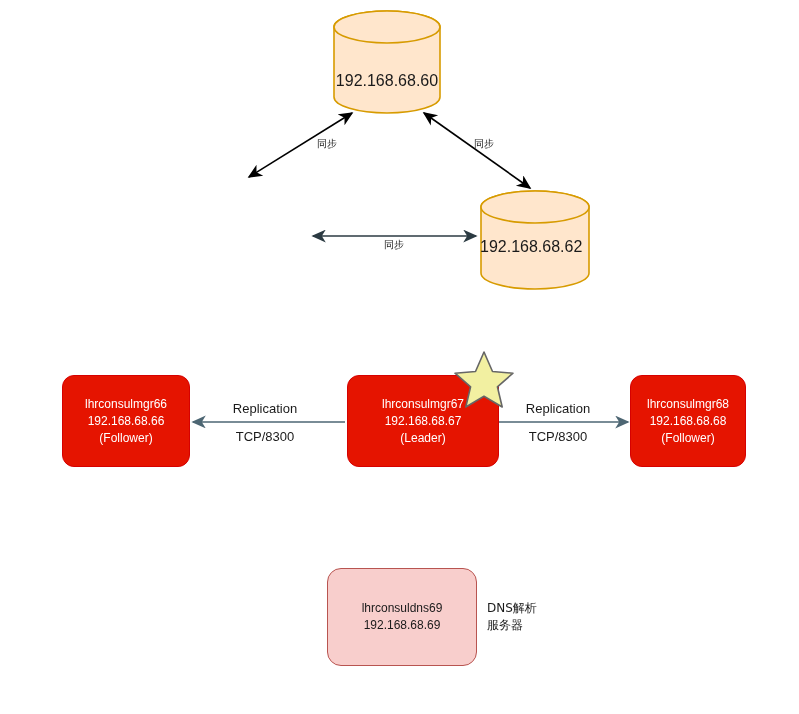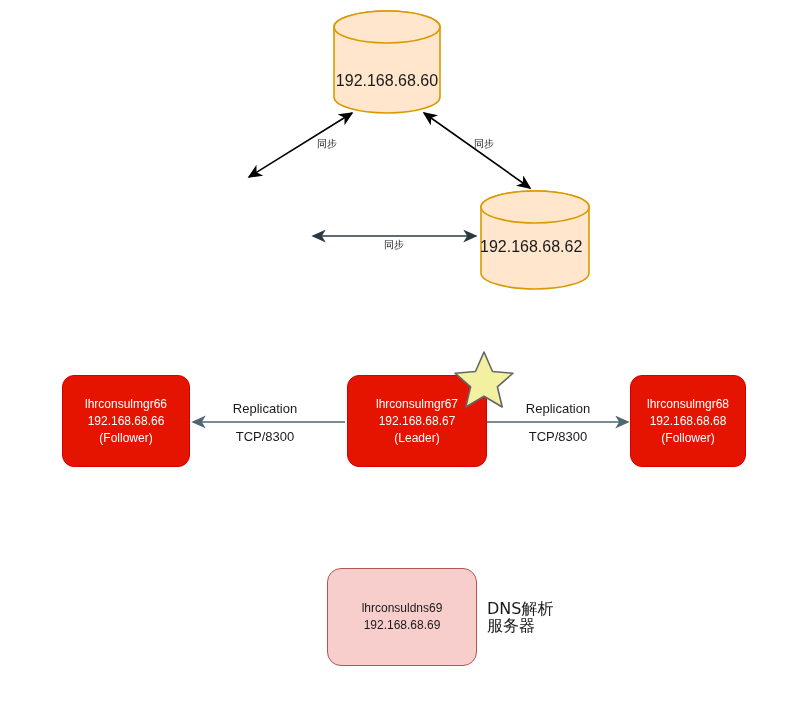--- a/index.html
+++ b/index.html
@@ -81,21 +81,21 @@
     white-space: nowrap;
     line-height: 14px;
     text-align: center;
   }
   .edge-label.cjk {
     font-family: "DejaVu Sans", "Liberation Sans", sans-serif;
     font-size: 10px;
   }
   .annot {
     position: absolute;
-    font-size: 16px;
+    font-size: 12px;
     line-height: 17px;
     color: #1a1a1a;
     font-family: "DejaVu Sans", "Liberation Sans", sans-serif;
     white-space: nowrap;
   }
 </style>
 </head>
 <body>
 
 <div id="canvas">
@@ -155,21 +155,21 @@
   <div class="edge-label cjk" style="left:468px; top:137px; width:32px;">同步</div>
 
   <div class="edge-label cjk" style="left:378px; top:238px; width:32px;">同步</div>
 
   <div class="node-box box-red" style="left:62px; top:375px; width:128px; height:92px;">
     <span class="box-line">lhrconsulmgr66</span>
     <span class="box-line">192.168.68.66</span>
     <span class="box-line">(Follower)</span>
   </div>
 
-  <div class="node-box box-red" style="left:347px; top:375px; width:140px; height:92px;">
+  <div class="node-box box-red" style="left:347px; top:375px; width:152px; height:92px;">
     <span class="box-line">lhrconsulmgr67</span>
     <span class="box-line">192.168.68.67</span>
     <span class="box-line">(Leader)</span>
   </div>
 
   <div class="node-box box-red" style="left:630px; top:375px; width:116px; height:92px;">
     <span class="box-line">lhrconsulmgr68</span>
     <span class="box-line">192.168.68.68</span>
     <span class="box-line">(Follower)</span>
   </div>

